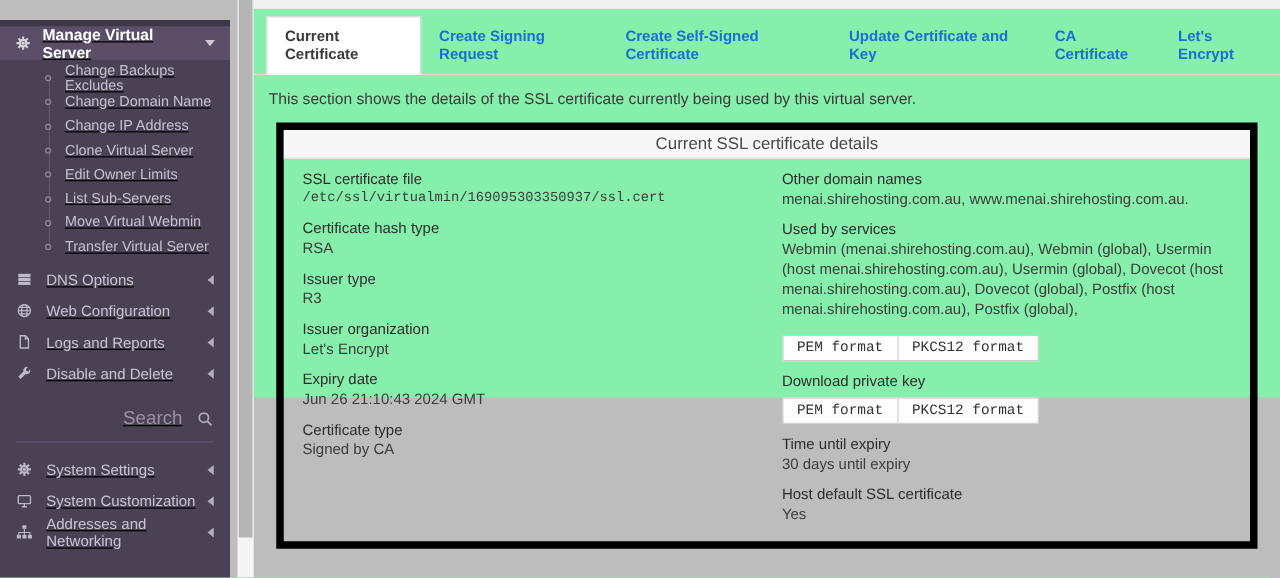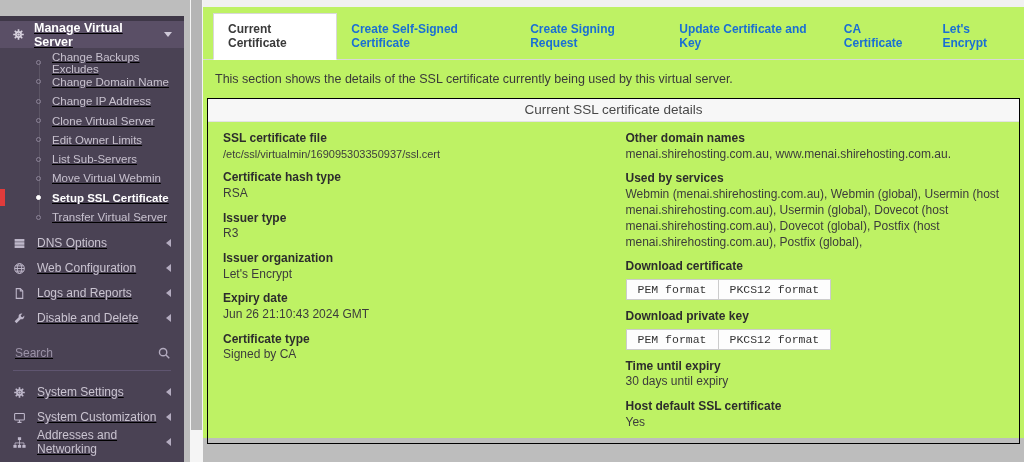--- a/index.html
+++ b/index.html
@@ -26,51 +26,51 @@
   .subitem { height:19.3px; display:flex; align-items:center; padding-left:36px; color:#c7c1ce; font-size:11.5px; position:relative; cursor:pointer; }
   .bullet { width:5px; height:5px; border:1px solid #8d8498; border-radius:50%; margin-right:11px; background:transparent; position:relative; z-index:1; flex:none; }
   .subitem.active { color:#ffffff; font-weight:bold; }
   .subitem.active .bullet { background:#ffffff; border-color:#ffffff; }
   .active-marker { position:absolute; left:0; top:1px; bottom:1px; width:5px; background:#e03b3b; }
 
   .section-item { height:25px; display:flex; align-items:center; padding:0 13px; color:#cac4d1; font-size:12px; cursor:pointer; }
   .section-item .icon { width:15px; margin-right:9px; display:flex; color:#bfb8cb; flex:none; }
 
   .search-row { margin:7px 13px 2px; border-bottom:1px solid #5f5570; display:flex; align-items:center; padding:7px 0 9px; }
-  .search-row input { background:transparent; border:none; outline:none; color:#b8b0c2; font-size:12px; width:135px; font-family:"Liberation Sans", sans-serif; }
+  .search-row input { background:transparent; border:none; outline:none; color:#b8b0c2; font-size:15px; width:135px; font-family:"Liberation Sans", sans-serif;text-align:right; }
   .search-row input::placeholder { color:#9a91a6; }
   .search-row .icon { margin-left:auto; color:#b3abbf; display:flex; }
   .sections-2 { margin-top:9px; }
 
   
   .scrollbar { position:absolute; left:190px; top:0; width:13px; height:462px; background:#f5f5f5; }
   .scroll-thumb { position:absolute; left:1px; top:0; width:11px; height:430px; background:#b5b5b5; }
 
   
-  .content { position:absolute; left:203px; top:0; right:0; height:438px; background:#bef264; }
+  .content { position:absolute; left:203px; top:0; right:0; height:318px; background:#86efac; }
   .top-strip { height:7px; background:#f1f1f1; }
 
   .tabs { display:flex; align-items:flex-end; padding:6px 0 0 10px; border-bottom:1px solid #d8d8d8; }
   .tab { font-size:12px; padding:8px 14px 9px; color:#1a6fd4; font-weight:bold; cursor:pointer; margin-bottom:0; }
   .tab.active {
     background:#ffffff; color:#3a3a3a;
     border:1px solid #d8d8d8; border-bottom:1px solid #ffffff; margin-bottom:-1px;
   }
 
   .description { padding:12px 12px 0; font-size:12.5px; color:#3a3a3a; }
 
-  .panel { margin:12px 4px 0; border:1px solid #000000; }
+  .panel { margin:12px 18px 0; border:6px solid #000000; }
   .panel-header { background:#f7f7f7; border-bottom:1px solid #e3e3e3; text-align:center; font-size:13.5px; color:#484848; padding:3px 0 4px; }
   .panel-body { display:flex; padding:9px 15px 4px; }
   .col { flex:1; }
   .col-left { padding-right:24px; }
   .field { margin-bottom:9px; }
-  .field-label { font-weight:bold; font-size:12px; color:#2d2d2d; line-height:1.3; }
+  .field-label { font-weight:normal; font-size:12px; color:#2d2d2d; line-height:1.3; }
   .field-value { font-size:12px; color:#3c3c3c; line-height:1.32; }
-  .mono { font-family:Liberation Sans, sans-serif; font-size:11px; }
+  .mono { font-family:Liberation Mono, monospace; font-size:11px; }
 
   .btn-group { display:inline-flex; margin-top:4px; border:1px solid #cccccc; background:#fdfdfd; }
   .mini-btn { font-size:11.5px; padding:3px 11px; background:#fdfdfd; color:#333333; border:none; border-right:1px solid #cccccc; cursor:pointer; font-family:Liberation Mono, monospace; }
   .mini-btn:last-child { border-right:none; }
 
   svg { display:block; }
 </style>
 </head>
 <body>
 
@@ -113,25 +113,20 @@
         <span>Edit Owner Limits</span>
       </div>
     <div class="subitem">
         <span class="bullet"></span>
         <span>List Sub-Servers</span>
       </div>
     <div class="subitem">
         <span class="bullet"></span>
         <span>Move Virtual Webmin</span>
       </div>
-    <div class="subitem active">
-        <span class="active-marker"></span>
-        <span class="bullet"></span>
-        <span>Setup SSL Certificate</span>
-      </div>
     <div class="subitem">
         <span class="bullet"></span>
         <span>Transfer Virtual Server</span>
       </div>
   </div>
 
   <div class="sections">
     <div class="section-item">
       <span class="icon">
           <svg width="13" height="13" viewBox="0 0 16 16" fill="currentColor">
@@ -228,22 +223,22 @@
 
 <div class="scrollbar">
   <div class="scroll-thumb"></div>
 </div>
 
 <div class="content">
   <div class="top-strip"></div>
 
   <div class="tabs">
     <div class="tab active">Current Certificate</div>
+    <div class="tab">Create Signing Request</div>
     <div class="tab">Create Self-Signed Certificate</div>
-    <div class="tab">Create Signing Request</div>
     <div class="tab">Update Certificate and Key</div>
     <div class="tab">CA Certificate</div>
     <div class="tab">Let's Encrypt</div>
   </div>
 
   <div class="description">This section shows the details of the SSL certificate currently being used by this virtual server.</div>
 
   <div class="panel">
     <div class="panel-header">Current SSL certificate details</div>
     <div class="panel-body">
@@ -278,21 +273,20 @@
       <div class="col">
         <div class="field">
           <div class="field-label">Other domain names</div>
           <div class="field-value">menai.shirehosting.com.au, www.menai.shirehosting.com.au.</div>
         </div>
         <div class="field">
           <div class="field-label">Used by services</div>
           <div class="field-value">Webmin (menai.shirehosting.com.au), Webmin (global), Usermin (host menai.shirehosting.com.au), Usermin (global), Dovecot (host menai.shirehosting.com.au), Dovecot (global), Postfix (host menai.shirehosting.com.au), Postfix (global),</div>
         </div>
         <div class="field">
-          <div class="field-label">Download certificate</div>
           <div class="btn-group">
             <button class="mini-btn">PEM format</button>
             <button class="mini-btn">PKCS12 format</button>
           </div>
         </div>
         <div class="field">
           <div class="field-label">Download private key</div>
           <div class="btn-group">
             <button class="mini-btn">PEM format</button>
             <button class="mini-btn">PKCS12 format</button>

